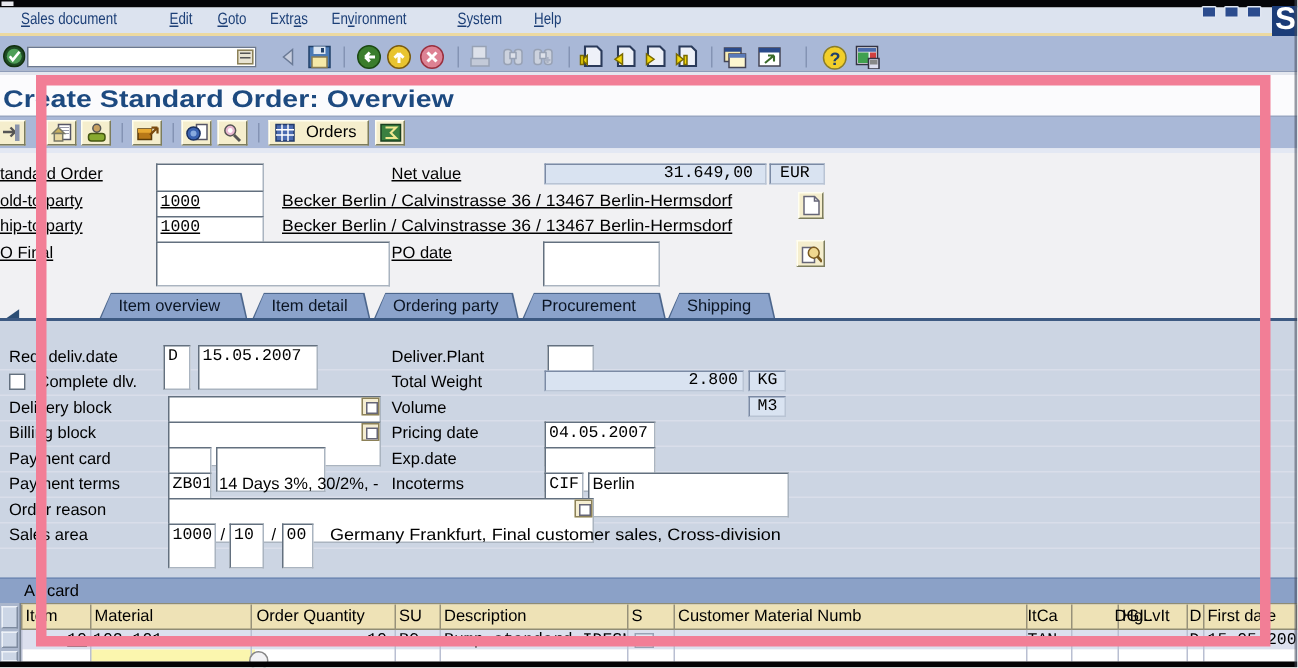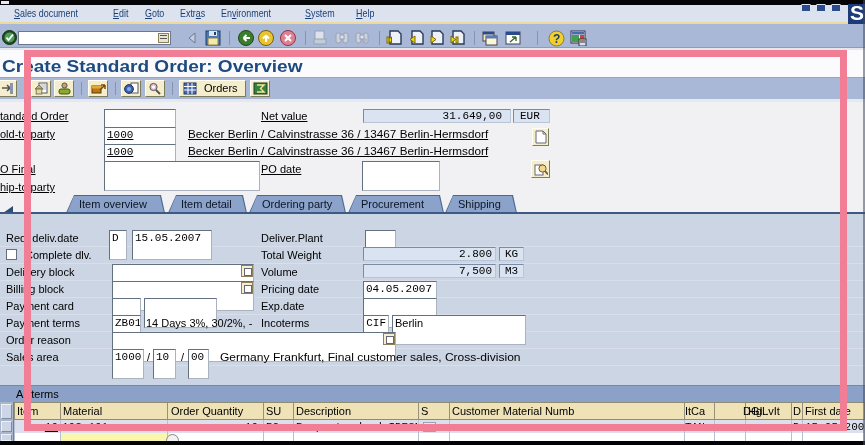--- a/index.html
+++ b/index.html
@@ -218,21 +218,21 @@
 <div class="lbl" style="left:0px;top:110px;"><u>tandard Order</u></div>
 <div class="fld" style="left:104px;top:109px;width:72px;"></div>
 <div class="lbl" style="left:261px;top:110px;text-align:right;"><u>Net value</u></div>
 <div class="disp" style="left:363px;top:109px;width:148px;text-align:right;padding-right:8px;">31.649,00</div>
 <div class="disp" style="left:513px;top:109px;width:37px;padding-left:6px;">EUR</div>
 
 <div class="lbl" style="left:0px;top:128px;"><u>old-to party</u></div>
 <div class="fld" style="left:104px;top:127px;width:72px;"><u>1000</u></div>
 <div class="lbl" style="left:188px;top:128px;transform:scaleX(1.065);transform-origin:0 0;"><u>Becker Berlin / Calvinstrasse 36 / 13467 Berlin-Hermsdorf</u></div>
 
-<div class="lbl" style="left:0px;top:145px;margin-top:36px;"><u>hip-to party</u></div>
+<div class="lbl" style="left:0px;top:145px;"><u>hip-to party</u></div>
 <div class="fld" style="left:104px;top:144px;width:72px;"><u>1000</u></div>
 <div class="lbl" style="left:188px;top:145px;transform:scaleX(1.065);transform-origin:0 0;"><u>Becker Berlin / Calvinstrasse 36 / 13467 Berlin-Hermsdorf</u></div>
 
 <div class="lbl" style="left:0px;top:163px;"><u>O Final</u></div>
 <div class="fld" style="left:104px;top:161px;width:156px;"></div>
 <div class="lbl" style="left:261px;top:163px;"><u>PO date</u></div>
 <div class="fld" style="left:362px;top:161px;width:78px;"></div>
 <div class="tbtn" style="left:532px;top:128px;width:17px;height:18px;"></div>
 <svg style="left:535px;top:130px;" width="12" height="14">
       <path d="M1 1h7l3 3v9H1z" fill="#fff" stroke="#667"></path>
@@ -291,21 +291,20 @@
 <div style="left:6px;top:249px;width:11px;height:11px;background:#fff;border:1px solid #63707f;"></div>
 <div class="lbl" style="left:25px;top:249px;">Complete dlv.</div>
 <div class="lbl" style="left:261px;top:249px;">Total Weight</div>
 <div class="disp" style="left:363px;top:247px;width:133px;text-align:right;">2.800</div>
 <div class="disp" style="left:499px;top:247px;width:25px;padding-left:5px;">KG</div>
 
 <div class="lbl" style="left:6px;top:266px;">Delivery block</div>
 <div class="fld" style="left:112px;top:264px;width:142px;"></div>
 <div class="ddbtn" style="left:241px;top:265px;"></div>
 <div class="lbl" style="left:261px;top:266px;">Volume</div>
-<div class="disp" style="left:363px;top:264px;width:133px;text-align:right;">7,500</div>
 <div class="disp" style="left:499px;top:264px;width:25px;padding-left:5px;">M3</div>
 
 <div class="lbl" style="left:6px;top:283px;">Billing block</div>
 <div class="fld" style="left:112px;top:281px;width:142px;"></div>
 <div class="ddbtn" style="left:241px;top:282px;"></div>
 <div class="lbl" style="left:261px;top:283px;">Pricing date</div>
 <div class="fld" style="left:363px;top:281px;width:74px;">04.05.2007</div>
 
 <div class="lbl" style="left:6px;top:300px;">Payment card</div>
 <div class="fld" style="left:112px;top:298px;width:29px;"></div>
@@ -326,21 +325,21 @@
 
 <div class="lbl" style="left:6px;top:351px;">Sales area</div>
 <div class="fld" style="left:112px;top:349px;width:32px;">1000</div>
 <div class="lbl" style="left:147px;top:351px;">/</div>
 <div class="fld" style="left:153px;top:349px;width:23px;">10</div>
 <div class="lbl" style="left:181px;top:351px;">/</div>
 <div class="fld" style="left:188px;top:349px;width:21px;">00</div>
 <div class="lbl" style="left:220px;top:351px;transform:scaleX(1.095);transform-origin:0 0;">Germany Frankfurt, Final customer sales, Cross-division</div>
 
 <div style="left:0;top:385px;width:865px;height:17px;background:#8ba1c7;border-top:1px solid #7089b4;"></div>
-<div class="lbl" style="left:16px;top:388px;">All terms</div>
+<div class="lbl" style="left:16px;top:388px;">All card</div>
 
 <div style="left:0;top:402px;width:14px;height:39px;background:#aab6cc;"></div>
 <div style="left:1px;top:404px;width:11px;height:15px;background:#ccd6e6;border:1px solid #eef2f8;border-right-color:#7e8ba0;border-bottom-color:#7e8ba0;"></div>
 <div style="left:1px;top:421px;width:11px;height:11px;background:#ccd6e6;border:1px solid #eef2f8;border-right-color:#7e8ba0;border-bottom-color:#7e8ba0;"></div>
 <div style="left:1px;top:434px;width:11px;height:7px;background:#ccd6e6;border:1px solid #eef2f8;border-right-color:#7e8ba0;"></div>
 <div style="left:13px;top:402px;width:1px;height:39px;background:#75808f;"></div>
 
 <div style="left:14px;top:402px;width:851px;height:1px;background:#8f8c74;"></div>
 <div style="left:14px;top:403px;width:851px;height:17px;background:#eee2b6;"></div>
 <div style="left:14px;top:419px;width:851px;height:1px;background:#8f8c74;"></div>

